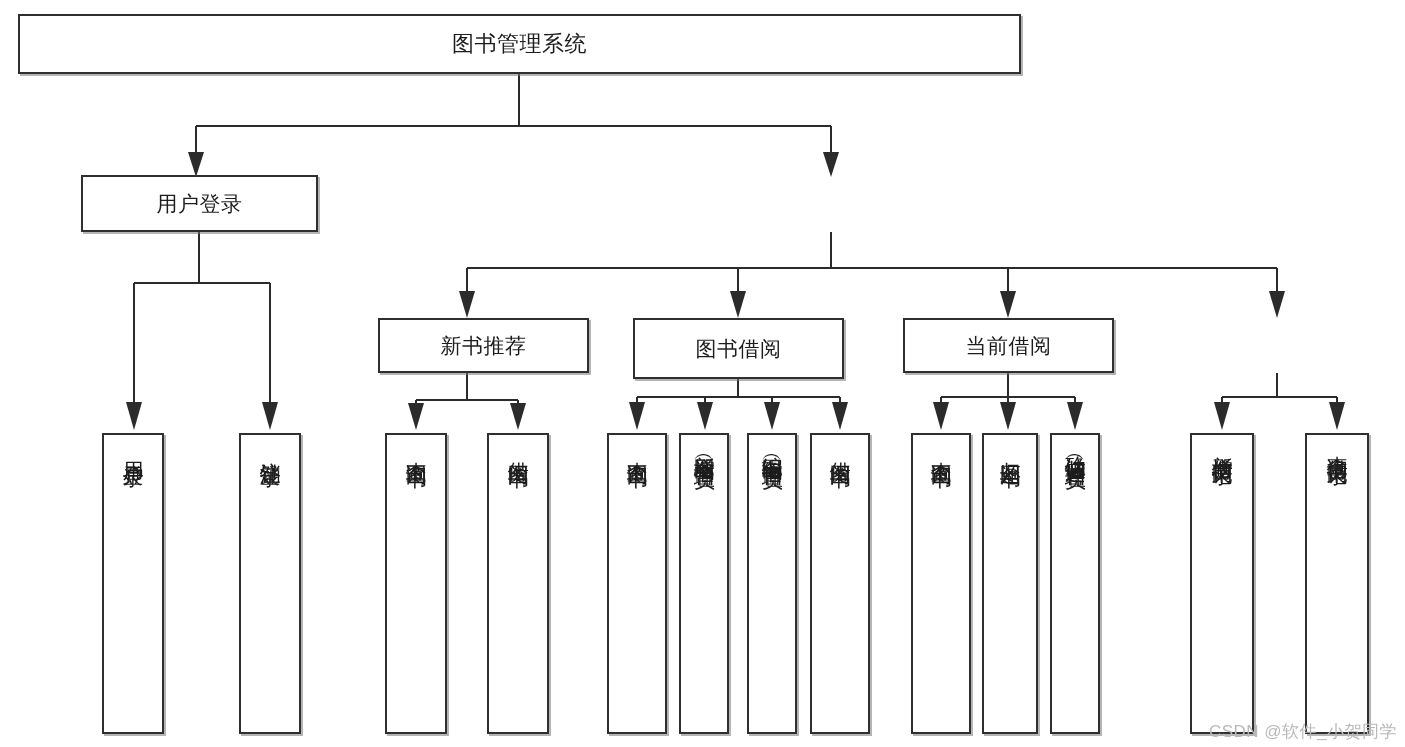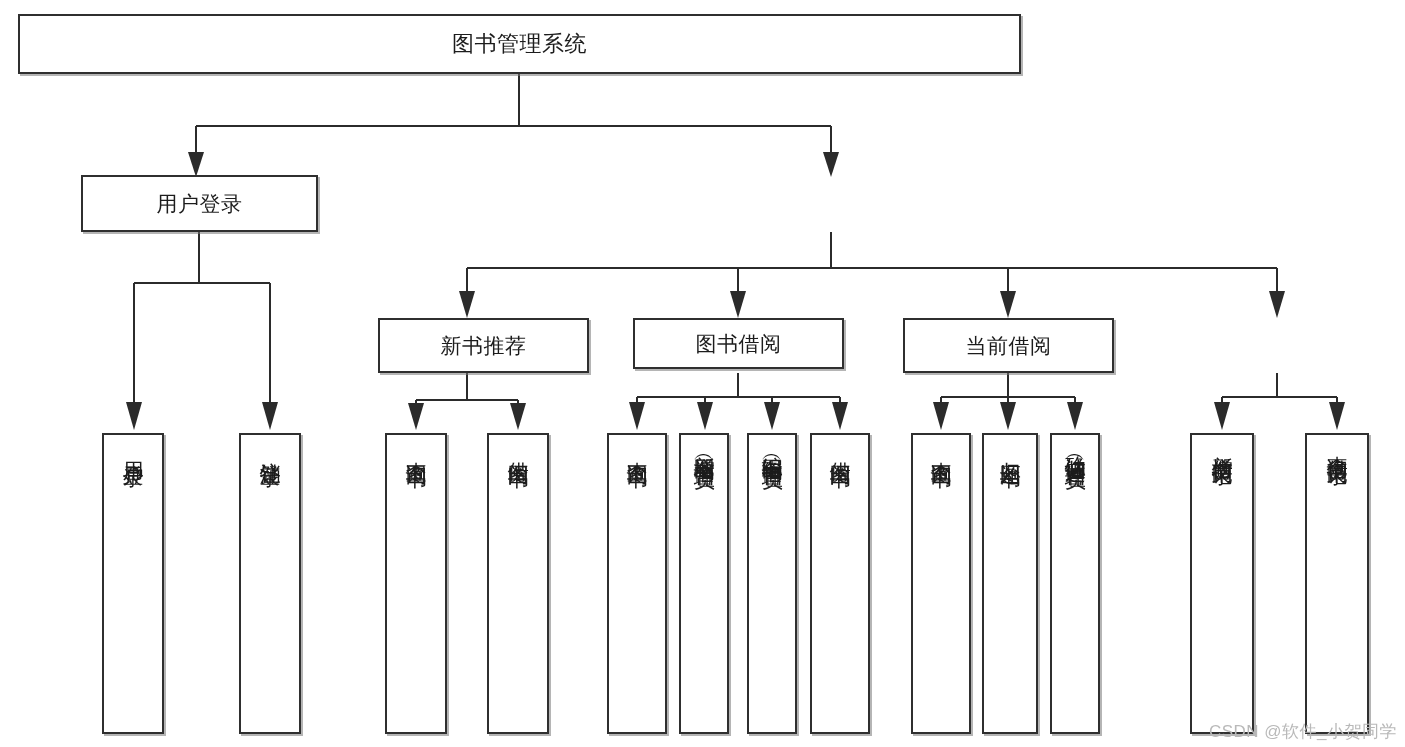--- a/index.html
+++ b/index.html
@@ -171,21 +171,21 @@
 
   <div class="node horiz" style="left:81px; top:175px; width:237px; height:57px;">
     <span class="label">用户登录</span>
   </div>
 
 
   <div class="node horiz" style="left:362px; top:318px; width:211px; height:55px;margin-left:16px;">
     <span class="label">新书推荐</span>
   </div>
 
-  <div class="node horiz" style="left:633px; top:318px; width:211px; height:51px;">
+  <div class="node horiz" style="left:633px; top:318px; width:211px; height:61px;">
     <span class="label">图书借阅</span>
   </div>
 
   <div class="node horiz" style="left:903px; top:318px; width:211px; height:55px;justify-content:center;">
     <span class="label">当前借阅</span>
   </div>
 
 
   <div class="node vert" style="left:102px; top:433px; width:62px; height:301px;">
     <span class="label">用户登录</span>

